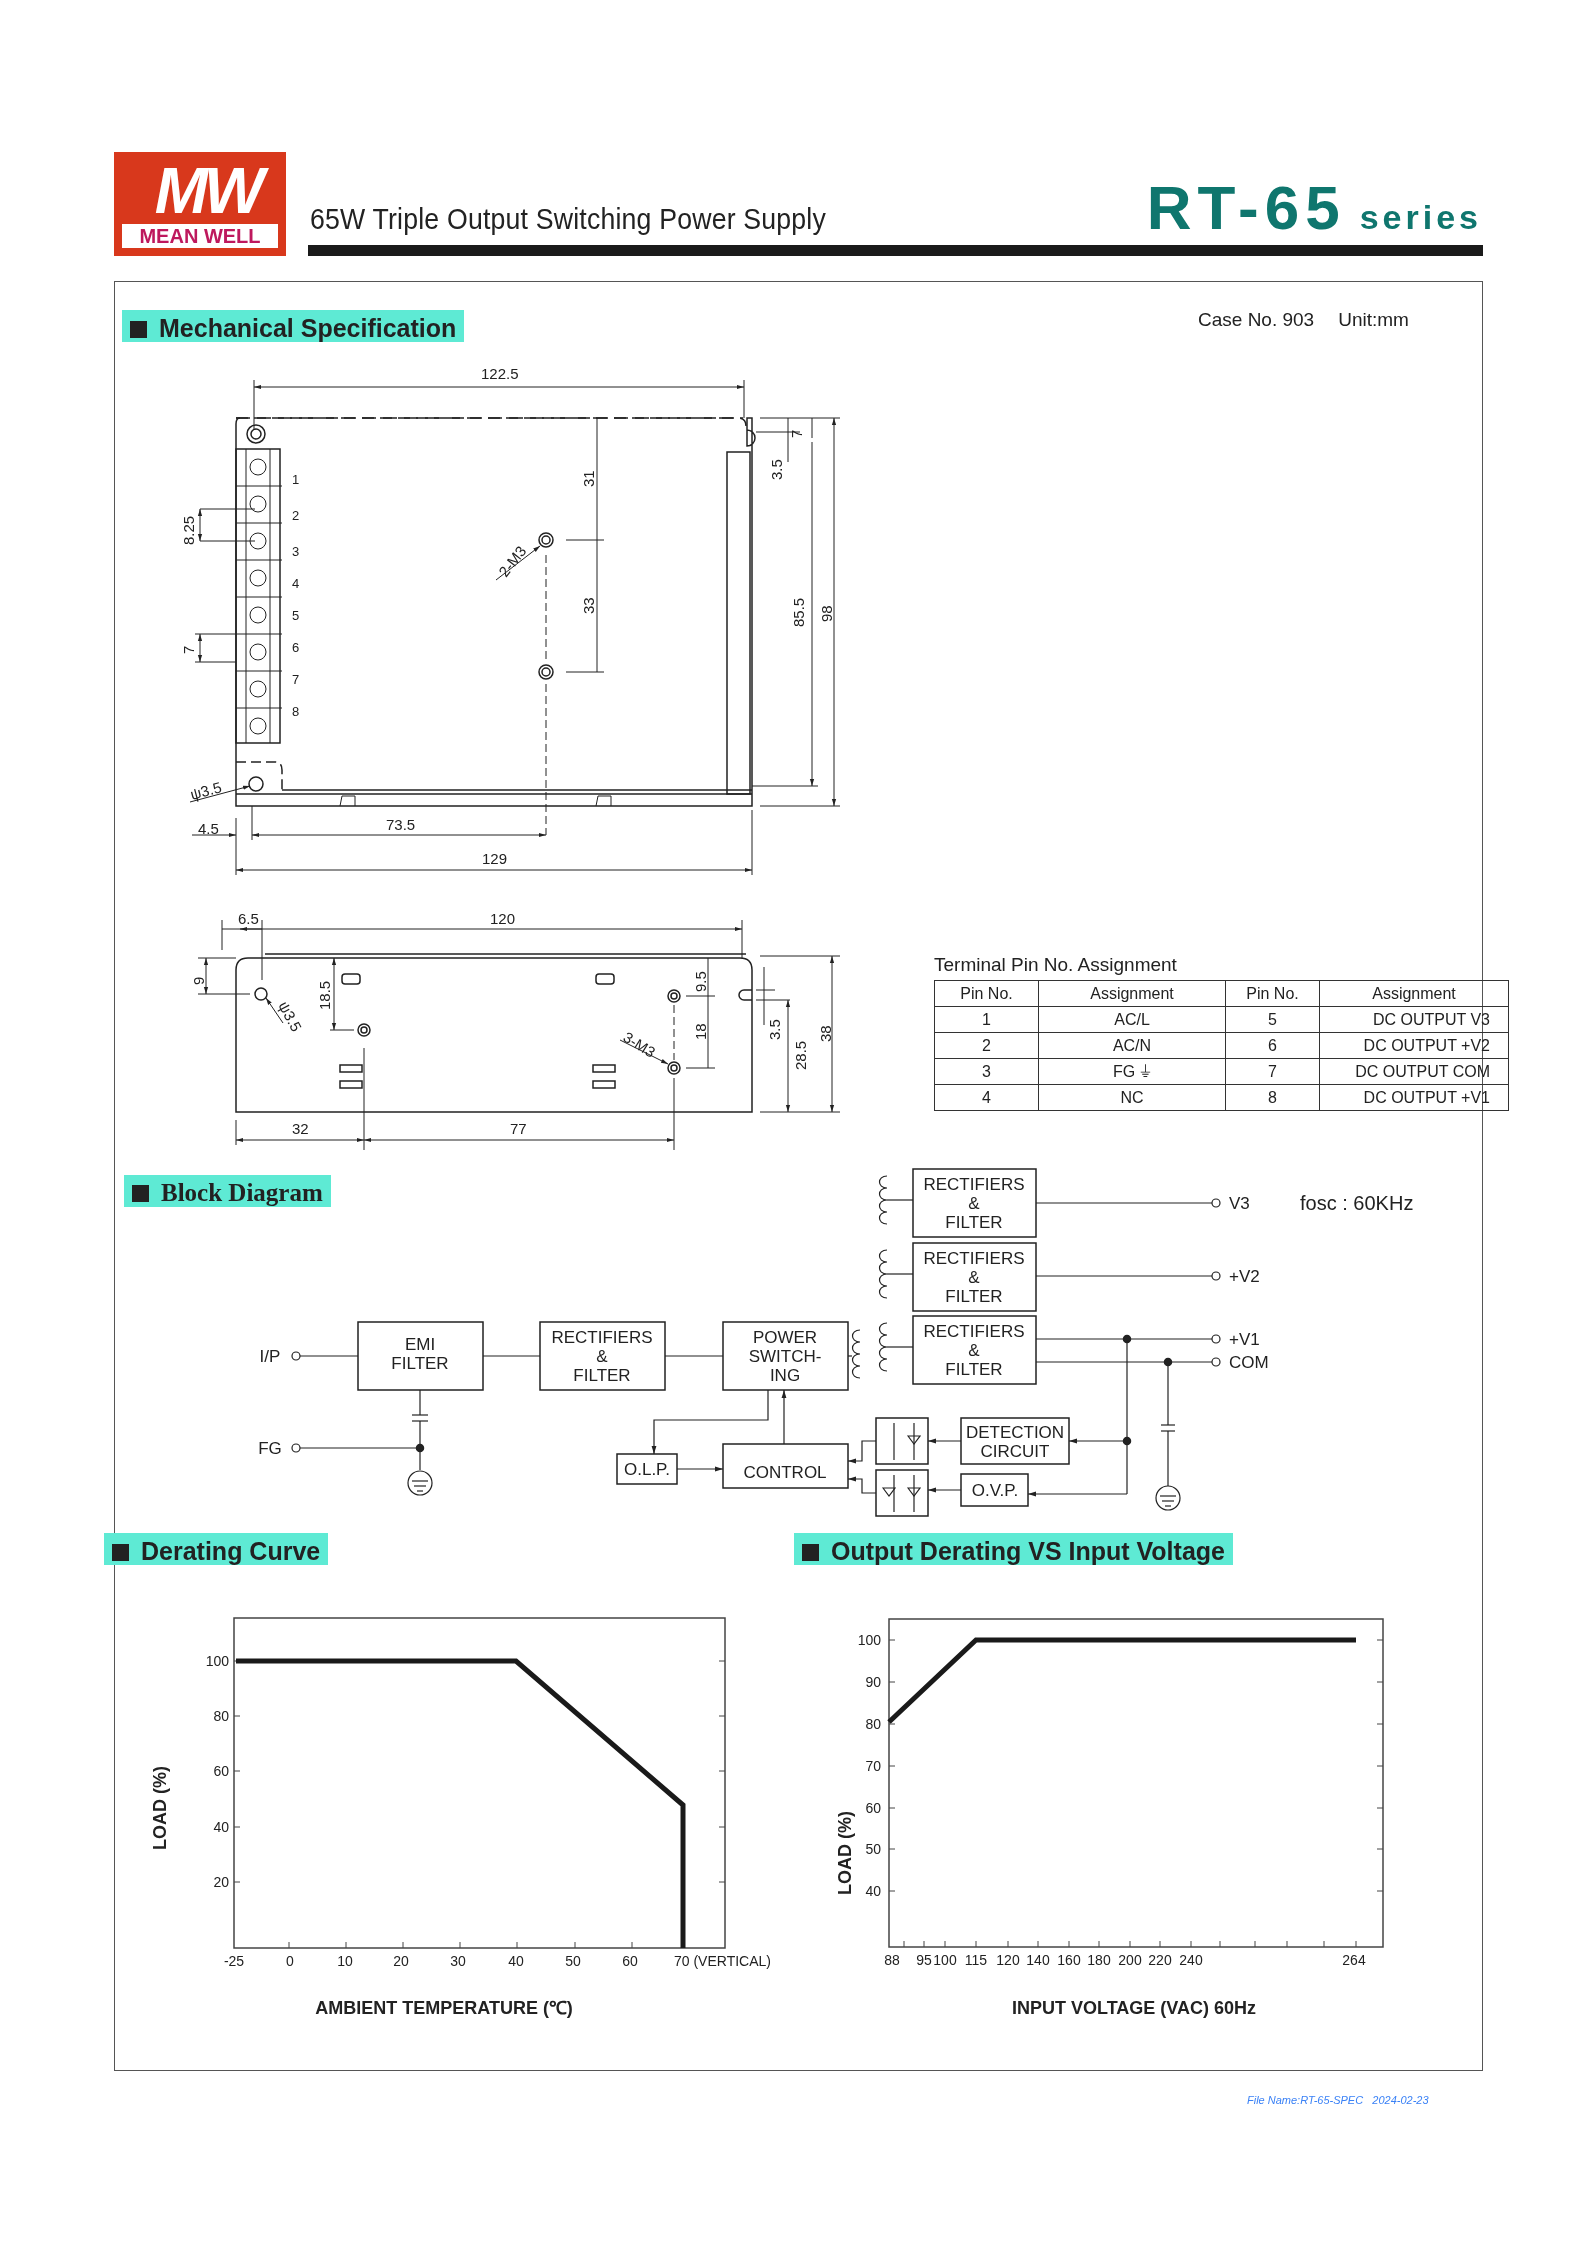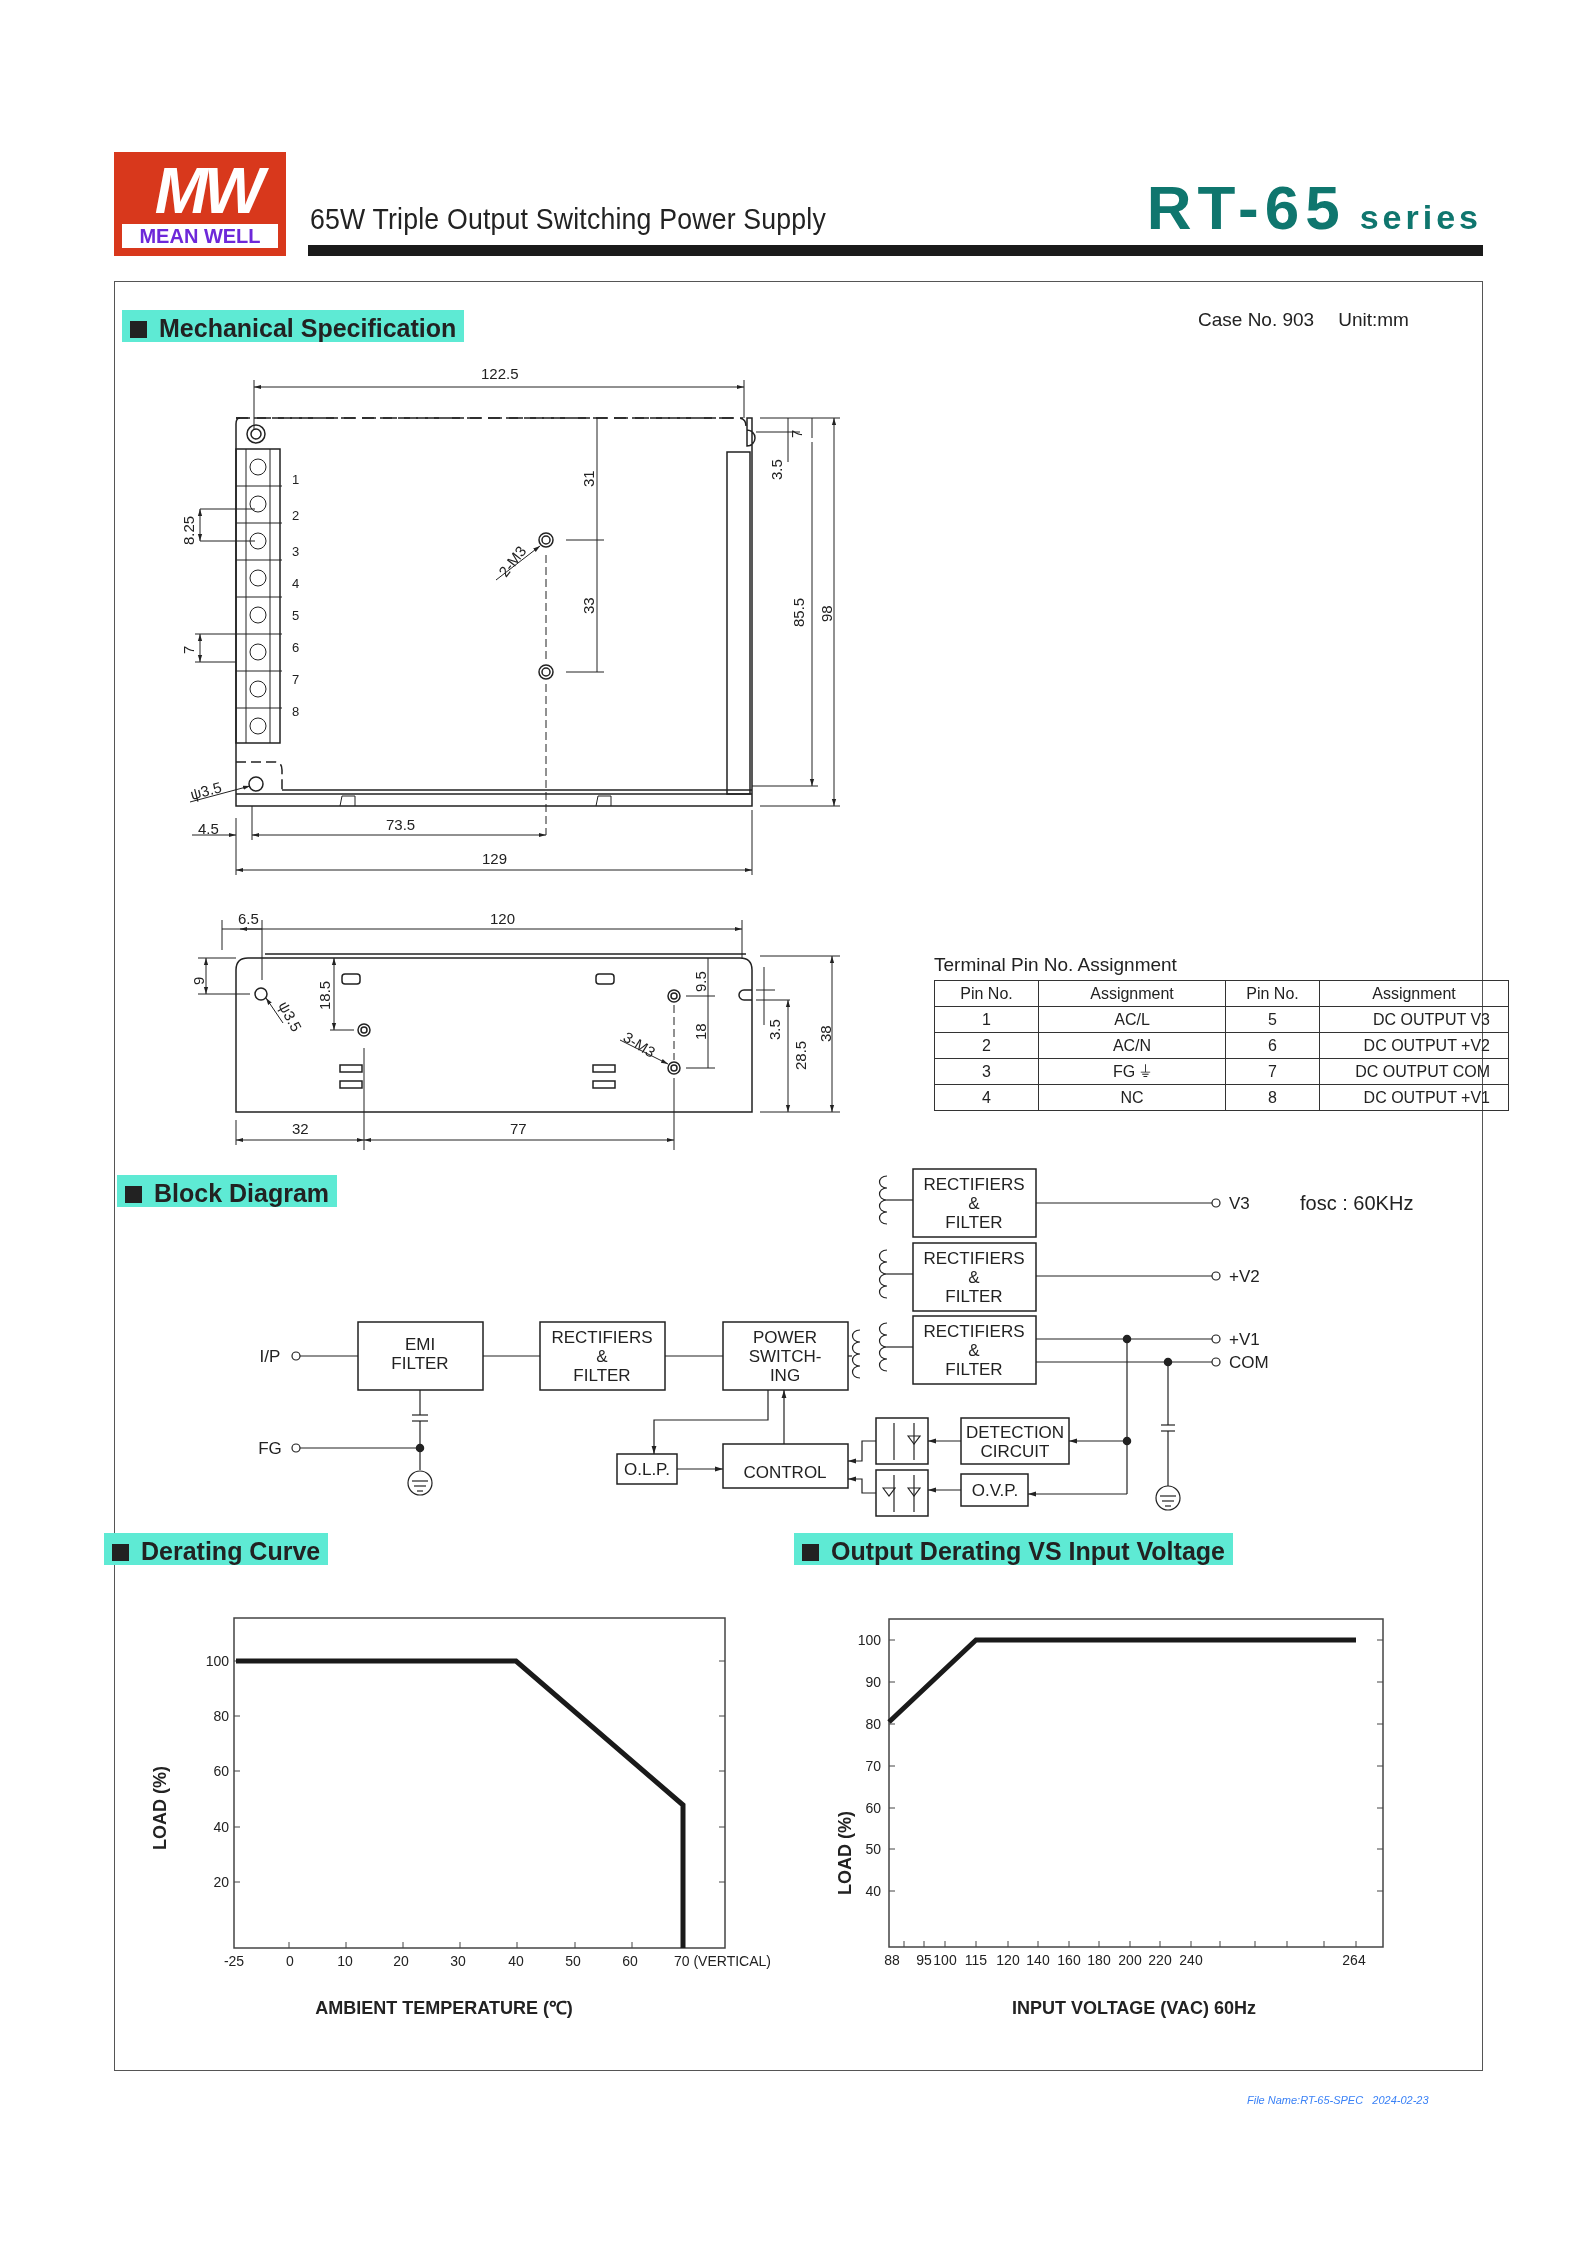--- a/index.html
+++ b/index.html
@@ -1,20 +1,20 @@
 <!DOCTYPE html>
 <html><head>
 <meta charset="utf-8">
 <style>
   html, body { margin:0; padding:0; background:#fff; }
   body { width:1587px; height:2245px; position:relative; font-family:"Liberation Sans", sans-serif; color:#222; overflow:hidden; }
   .abs { position:absolute; }
   .logo { left:114px; top:152px; width:172px; height:104px; background:#d8381c; }
   .logo-mw { position:absolute; left:0; top:4px; width:187px; text-align:center; color:#fff; font-weight:bold; font-style:italic; font-size:64px; letter-spacing:-4px; line-height:70px; }
-  .logo-name { position:absolute; left:8px; top:72px; width:156px; height:24px; background:#fff; color:#6d28d9; font-weight:bold; font-size:20px; line-height:24px; text-align:center; }
+  .logo-name { position:absolute; left:8px; top:72px; width:156px; height:24px; background:#fff; color:#be185d; font-weight:bold; font-size:20px; line-height:24px; text-align:center; }
   .subtitle { left:310px; top:203px; font-size:29px; color:#222; letter-spacing:0.2px; transform:scaleX(0.92); transform-origin:left; }
   .series { right:105px; top:172px; font-weight:bold; font-size:62px; letter-spacing:6px; color:#0f766e; }
   .series small { font-size:34px; letter-spacing:4px; margin-left:14px; }
   .title-bar { left:308px; top:245px; width:1175px; height:11px; background:#1a1a1a; }
   .frame { left:114px; top:281px; width:1369px; height:1790px; border:1.5px solid #555; box-sizing:border-box; }
   .sec-head { background:#5eead4; font-weight:bold; font-size:25px; color:#222; padding:2px 8px 2px 8px; height:32px; line-height:32px; box-sizing:border-box; transform-origin:left; }
   .sec-head .sq { display:inline-block; width:17px; height:17px; background:#222; margin-right:12px; vertical-align:-1px; }
   .caseinfo { left:1198px; top:309px; font-size:19px; }
   .caseinfo span + span { margin-left:24px; }
   .pin-title { left:934px; top:954px; font-size:19px; }
@@ -461,19 +461,19 @@
   </tr>
   <tr>
     <td>4</td>
         <td>NC</td>
     <td>8</td>
         <td class="left">DC OUTPUT +V1</td>
   </tr>
 </tbody>
   </table>
 
-<div class="abs sec-head" style="left:117px;top:1175px;"><span class="sq"></span><span>Block Diagram</span></div>
+<div class="abs sec-head" style="left:124px;top:1175px;font-family:Liberation Serif, serif;"><span class="sq"></span><span>Block Diagram</span></div>
 <div class="abs fosc">fosc : 60KHz</div>
 
 <div class="abs sec-head" style="left:104px;top:1533px;"><span class="sq"></span><span>Derating Curve</span></div>
 <div class="abs sec-head" style="left:794px;top:1533px;"><span class="sq"></span><span>Output Derating VS Input Voltage</span></div>
 
 <div class="abs footer"><span>File Name:RT-65-SPEC</span>&nbsp;&nbsp;&nbsp;<span>2024-02-23</span></div>
 
 </body></html>

